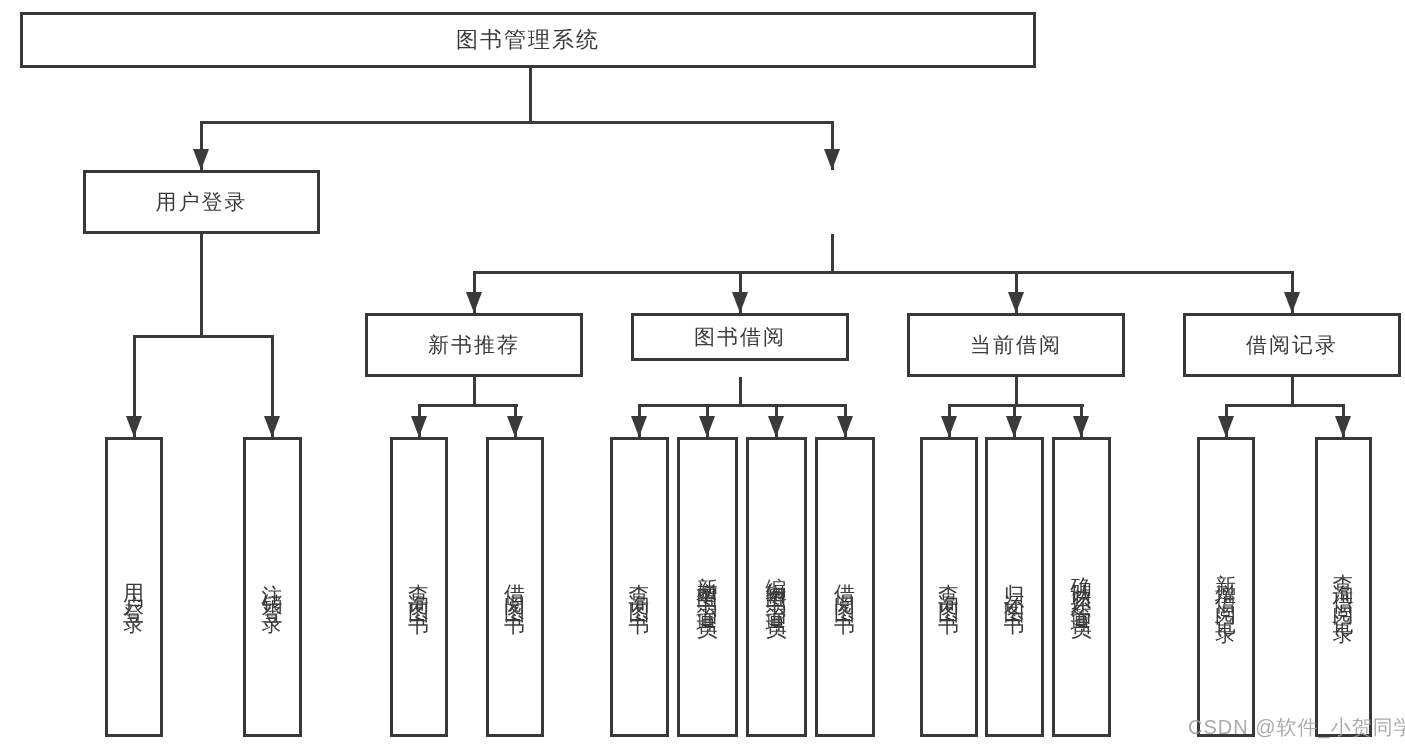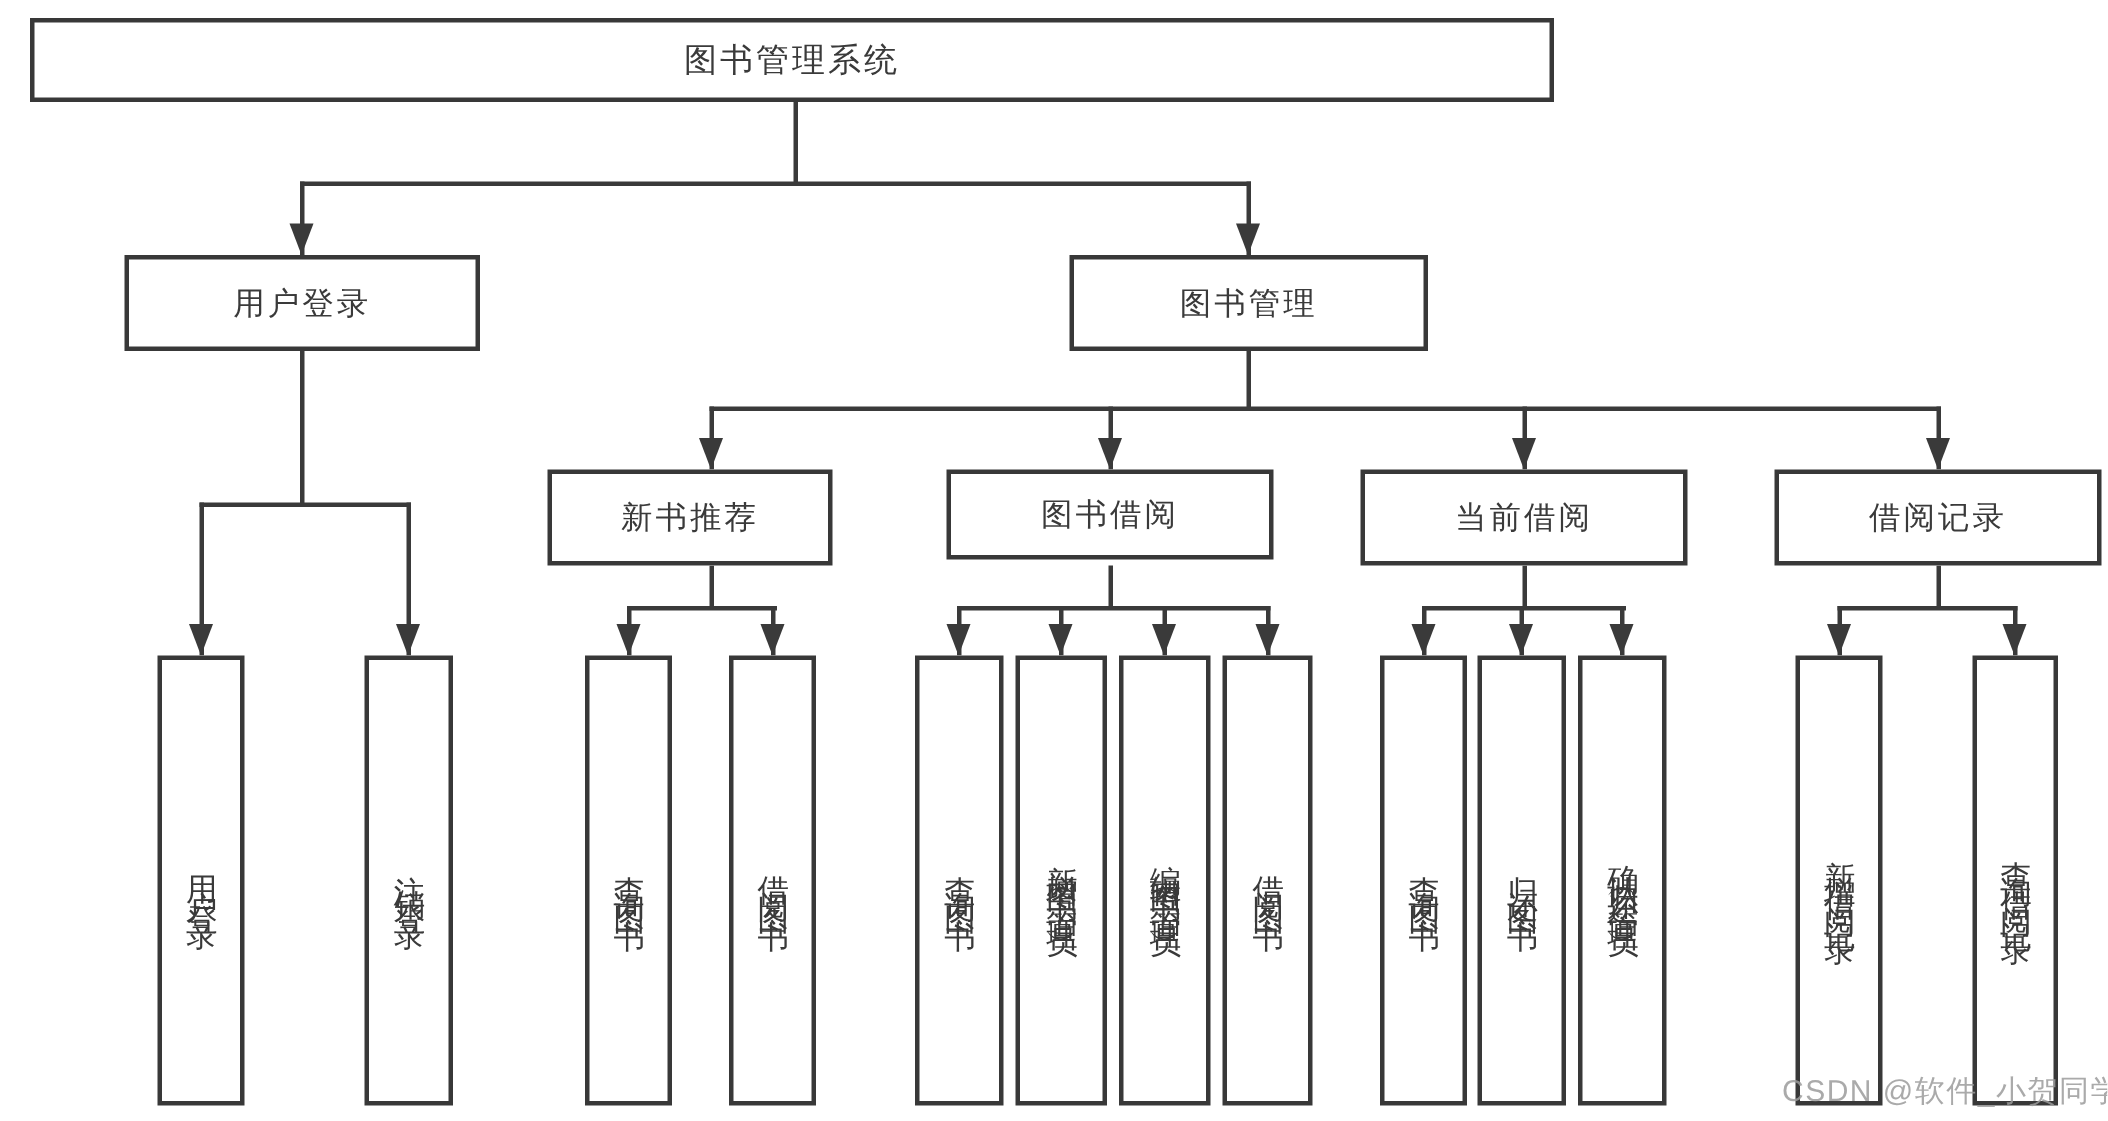--- a/index.html
+++ b/index.html
@@ -121,28 +121,25 @@
   <div class="arr" style="left:1218px;top:416px;"></div>
   <div class="arr" style="left:1335px;top:416px;"></div>
 
   <div class="box h root" style="left:20px;top:12px;width:1016px;height:56px;">
     <span>图书管理系统</span>
   </div>
 
   <div class="box h" style="left:83px;top:170px;width:237px;height:64px;">
     <span>用户登录</span>
   </div>
-  <div class="box h" style="left:713px;top:170px;width:239px;height:64px;">
-    <span>图书管理</span>
-  </div>
 
-  <div class="box h" style="left:365px;top:313px;width:190px;height:64px;">
+  <div class="box h" style="left:365px;top:313px;width:218px;height:64px;">
     <span>新书推荐</span>
   </div>
-  <div class="box h" style="left:631px;top:313px;width:218px;height:60px;">
+  <div class="box h" style="left:631px;top:313px;width:218px;height:48px;">
     <span>图书借阅</span>
   </div>
   <div class="box h" style="left:1183px;top:313px;width:218px;height:64px;">
     <span>借阅记录</span>
   </div>
   <div class="box h" style="left:907px;top:313px;width:218px;height:64px;">
     <span>当前借阅</span>
   </div>
 
   <div class="box leaf" style="left:105px;top:437px;width:58px;height:300px;">

